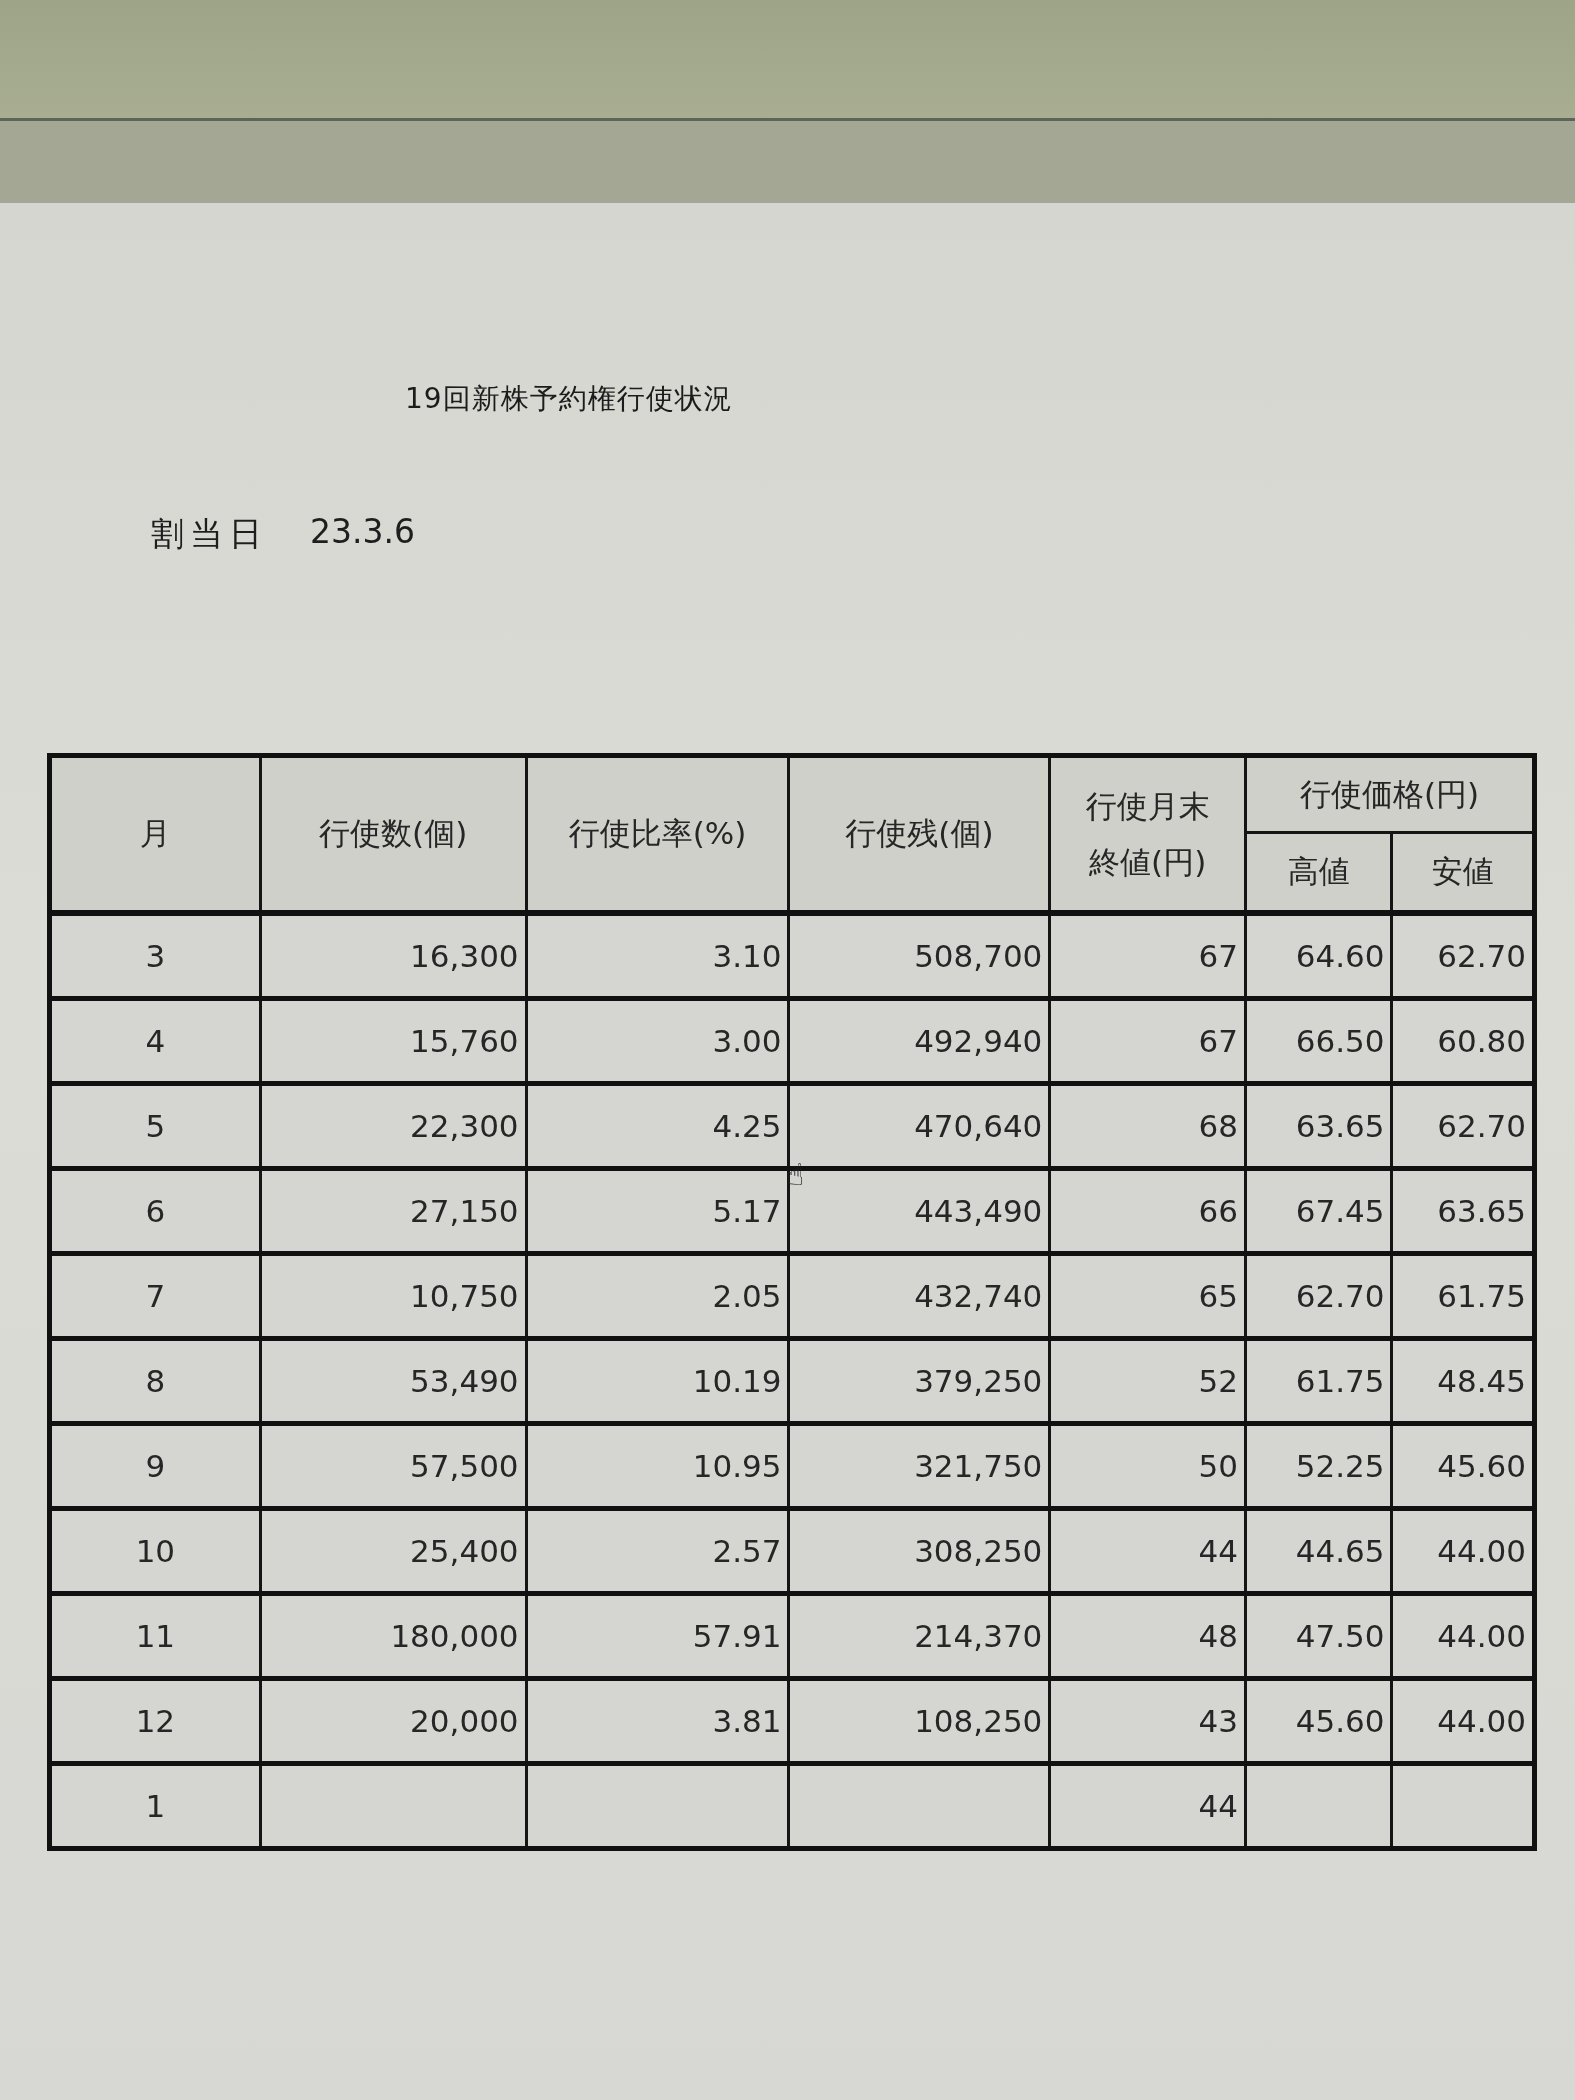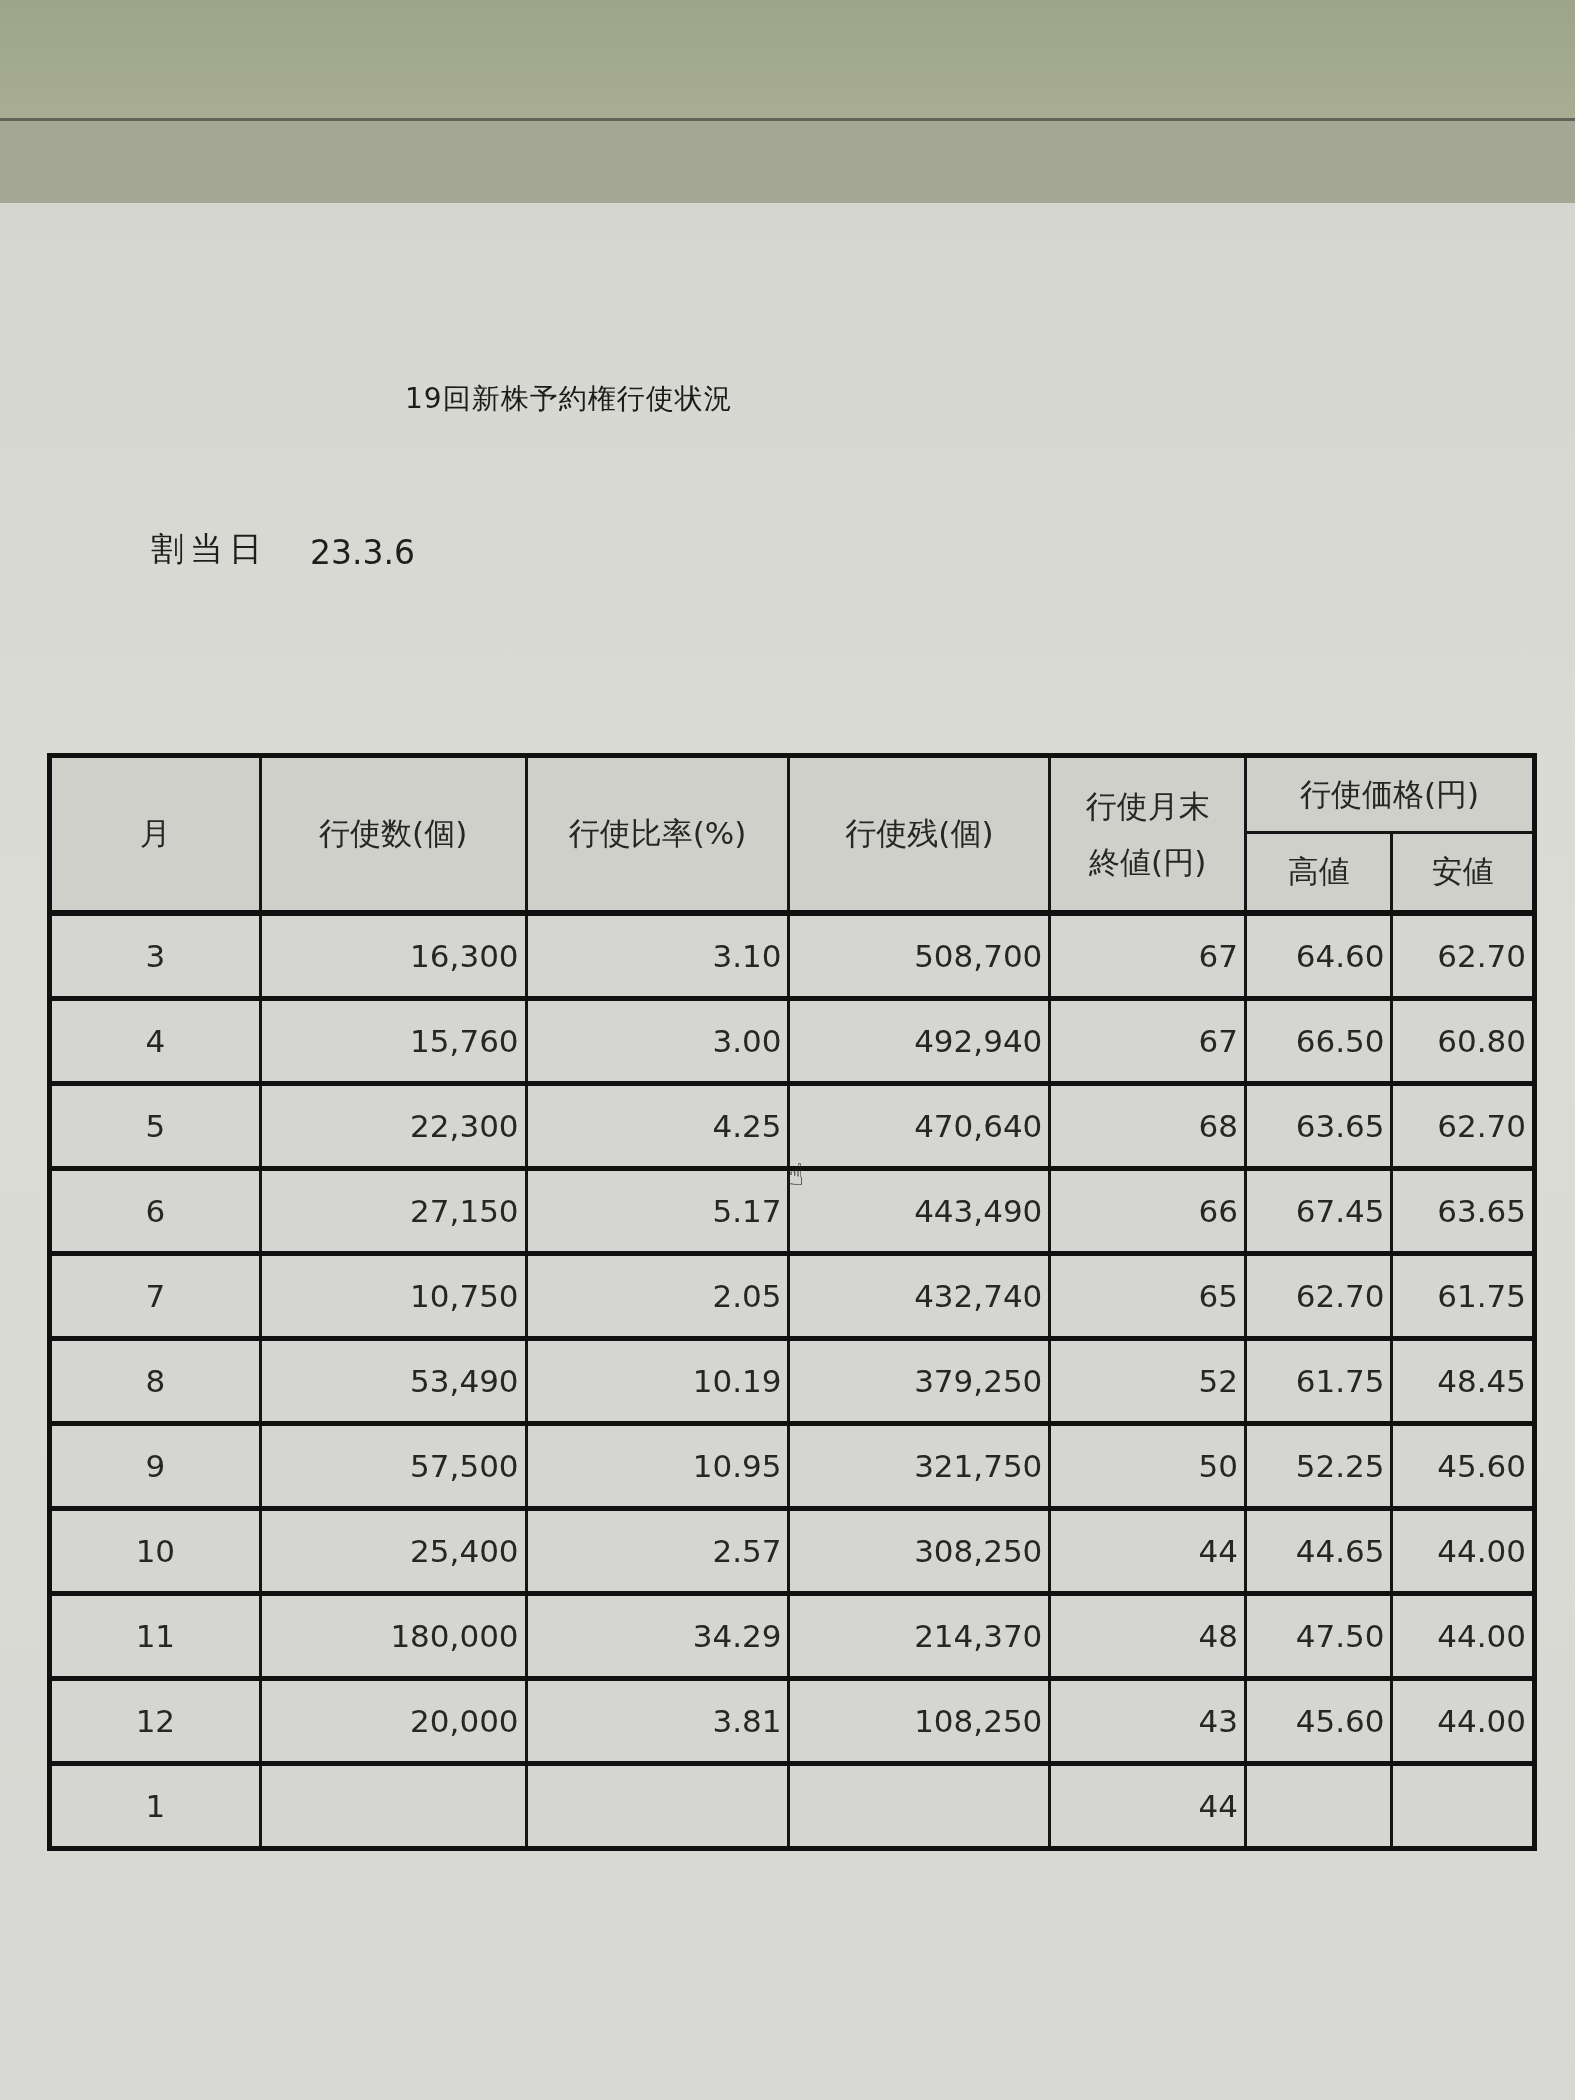--- a/index.html
+++ b/index.html
@@ -22,21 +22,21 @@
   }
   .sheet {
     position: absolute; left: 0; top: 203px; width: 1575px; height: 1897px;
     background: linear-gradient(180deg, #d6d6d0 0%, #dcdcd6 40%, #d7d8d3 100%);
   }
   .title {
     position: absolute; left: 405px; top: 380px;
     font-size: 28px; letter-spacing: 1px; color: #1c1c1c;
   }
   .info { position: absolute; left: 55px; top: 512px; font-size: 33px; }
-  .info-row { display: flex; height: 60px; align-items: flex-end; }
+  .info-row { display: flex; height: 60px; align-items: flex-start; }
   .info-label { width: 213px; text-align: right; padding-right: 0; }
   .info-label.l0 { letter-spacing: 6px; }
   .info-value { padding-left: 10px; }
 
   table.grid {
     position: absolute; left: 47px; top: 753px;
     width: 1490px;
     border-collapse: collapse;
     table-layout: fixed;
     border: 5px solid #111;
@@ -174,21 +174,21 @@
         <td>25,400</td>
         <td>2.57</td>
         <td>308,250</td>
         <td>44</td>
         <td>44.65</td>
         <td>44.00</td>
       </tr>
       <tr>
         <td class="month">11</td>
         <td>180,000</td>
-        <td>34.29</td>
+        <td>57.91</td>
         <td>214,370</td>
         <td>48</td>
         <td>47.50</td>
         <td>44.00</td>
       </tr>
       <tr>
         <td class="month">12</td>
         <td>20,000</td>
         <td>3.81</td>
         <td>108,250</td>

